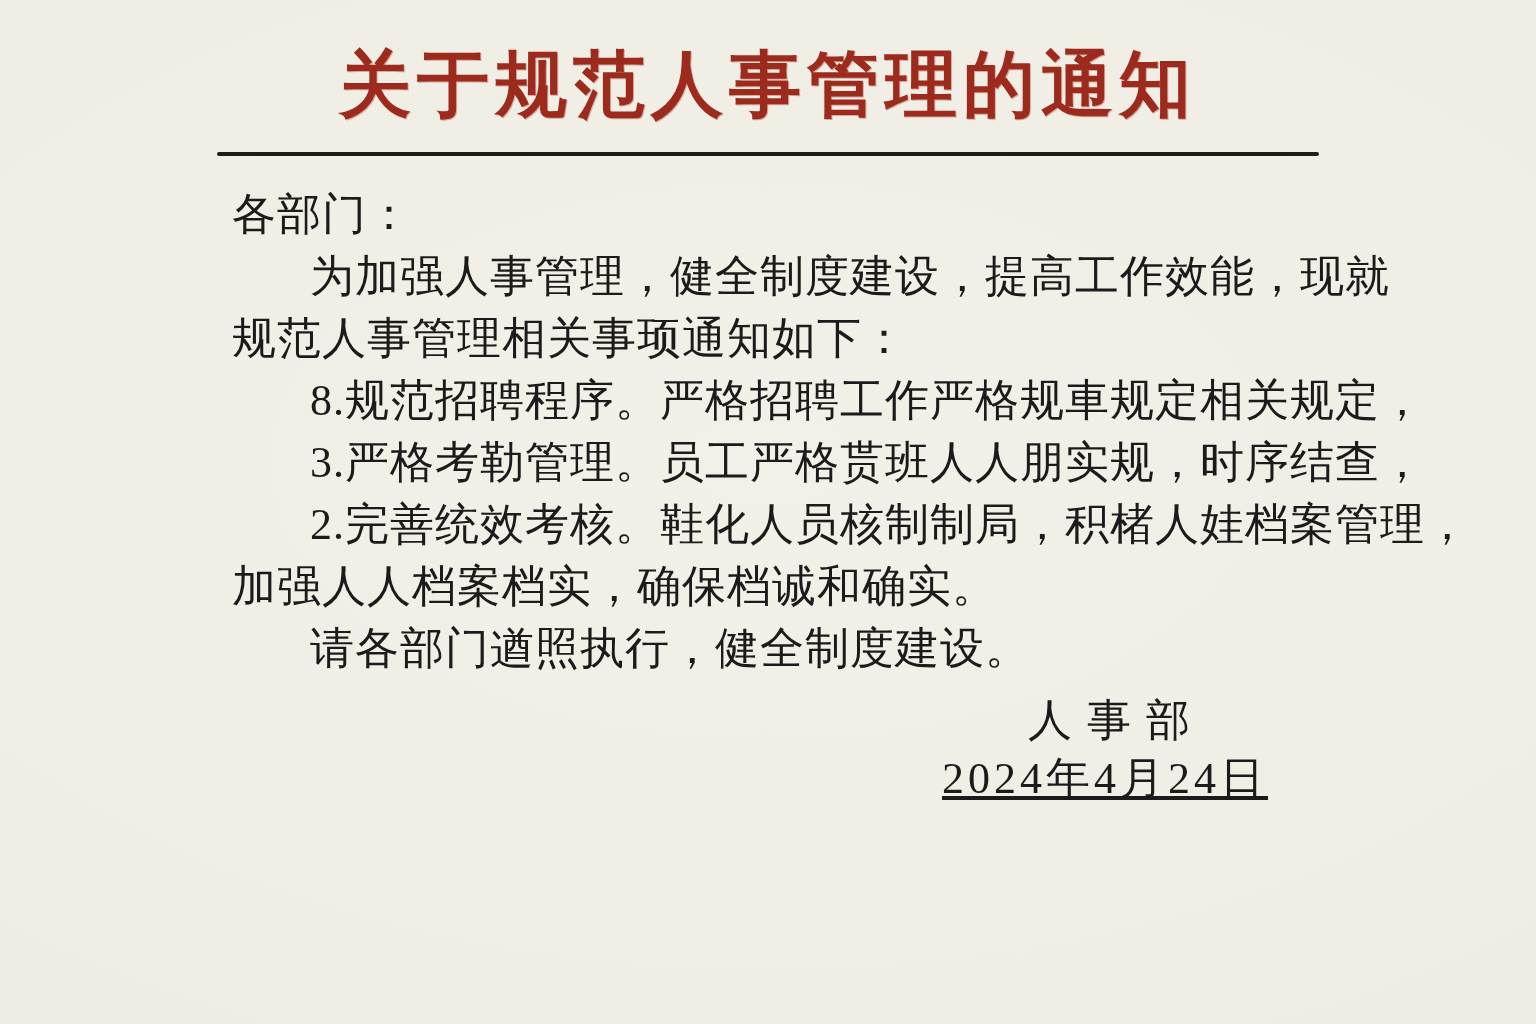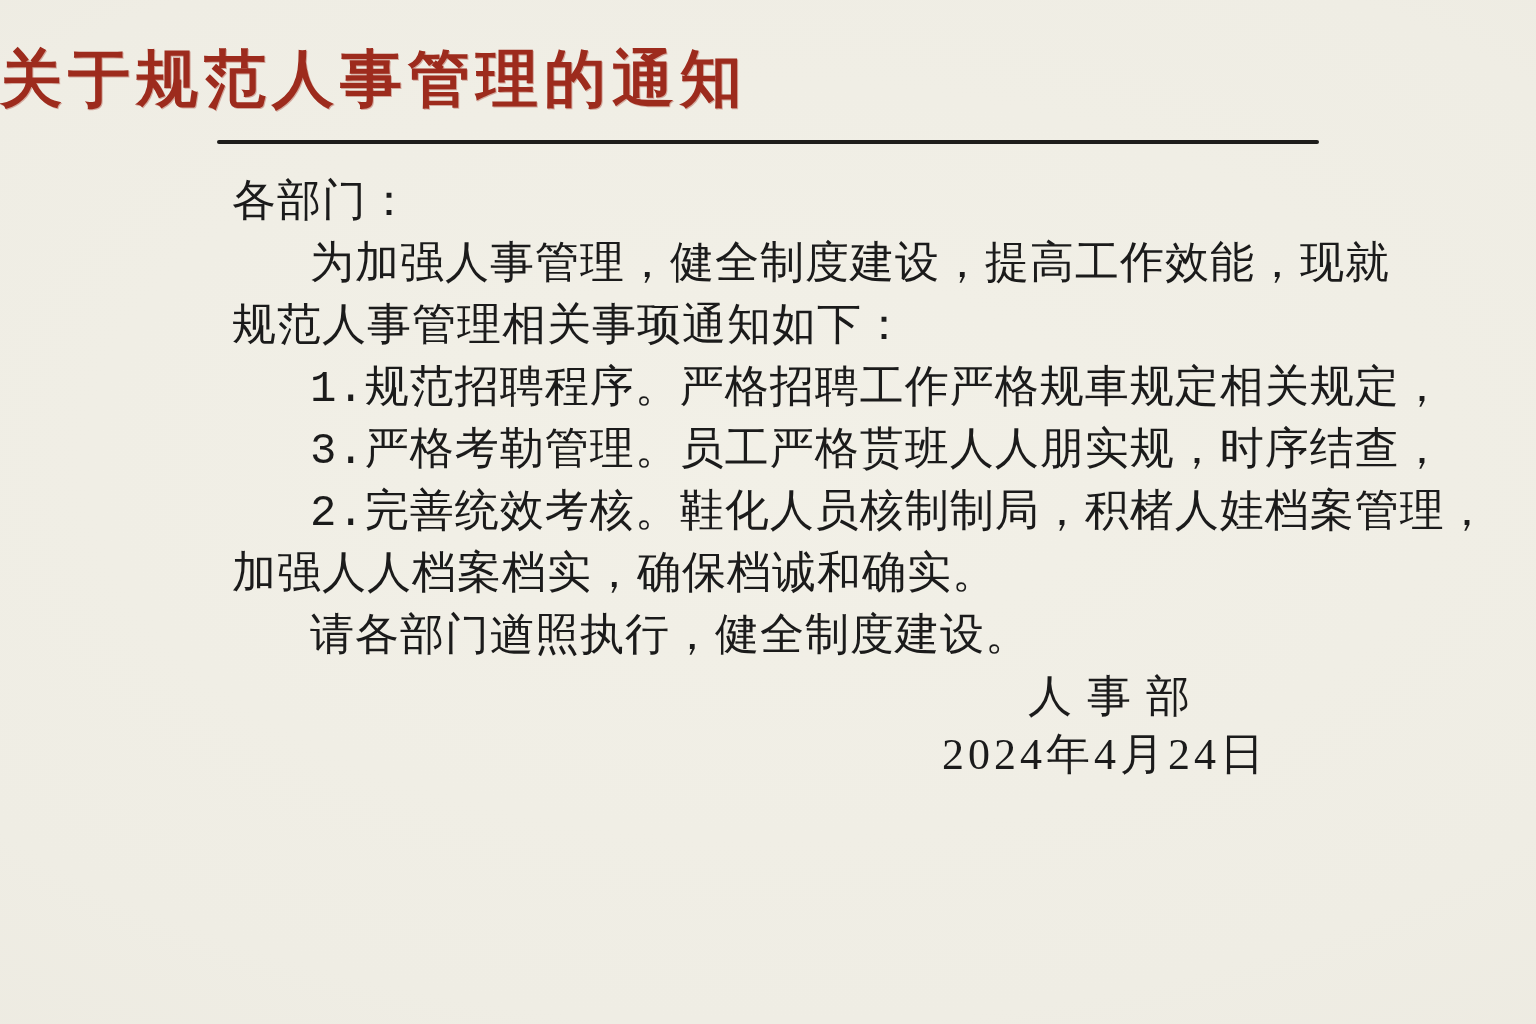--- a/index.html
+++ b/index.html
@@ -12,22 +12,22 @@
     height: 1024px;
     overflow: hidden;
     background: #f0eee5;
     background-image: radial-gradient(ellipse 120% 100% at 50% 45%, #f2f0e7 0%, #efede4 55%, #eae7dd 100%);
     font-family: "Liberation Serif", "DejaVu Serif", serif;
     color: #1b1b1b;
   }
   .title {
     margin: 0;
     padding-top: 42px;
-    text-align: left;
-    font-size: 62px;
+    text-align: center;
+    font-size: 72px;
     line-height: 1.2;
     font-weight: bold;
     letter-spacing: 6px;
     color: #9d2b1d;
     text-shadow: 1px 1px 0 rgba(157,43,29,0.35);
     white-space: nowrap;
   }
   .title-rule {
     width: 1102px;
     height: 4px;
@@ -36,57 +36,57 @@
     border-radius: 2px;
   }
   .body-text {
     margin: 28px 90px 0 232px;
     font-size: 44px;
     line-height: 62px;
     letter-spacing: 1px;
   }
   .line {
     white-space: nowrap;
-    font-family: Liberation Mono, monospace;
   }
   .indent {
     text-indent: 78px;
   }
   .signature {
-    margin-top: 0;
+    margin-top: 12px;
     text-align: right;
     padding-right: 331px;
     font-size: 44px;
     line-height: 58px;
     letter-spacing: 15px;
     white-space: nowrap;
   }
   .date {
     text-align: right;
     padding-right: 268px;
     font-size: 44px;
     line-height: 58px;
     letter-spacing: 4px;
     white-space: nowrap;
+    text-decoration: underline;
   }
 </style>
 </head>
 <body>
 
 <div class="page">
 
   <h1 class="title">关于规范人事管理的通知</h1>
 
   <div class="title-rule"></div>
 
   <div class="body-text">
     <div class="line">各部门：</div>
     <div class="line indent">为加强人事管理，健全制度建设，提高工作效能，现就</div>
     <div class="line">规范人事管理相关事顼通知如下：</div>
-    <div class="line indent">1.规范招聘程序。严格招聘工作严格规車规定相关规定，</div>
+    <div class="line indent">8.规范招聘程序。严格招聘工作严格规車规定相关规定，</div>
     <div class="line indent">3.严格考勒管理。员工严格贳班人人朋实规，时序结查，</div>
     <div class="line indent">2.完善统效考核。鞋化人员核制制局，积楮人娃档案管理，</div>
     <div class="line">加强人人档案档实，确保档诚和确实。</div>
     <div class="line indent">请各部门遒照执行，健全制度建设。</div>
   </div>
 
   <div class="signature">人事部</div>
 
   <div class="date">2024年4月24日</div>
 

